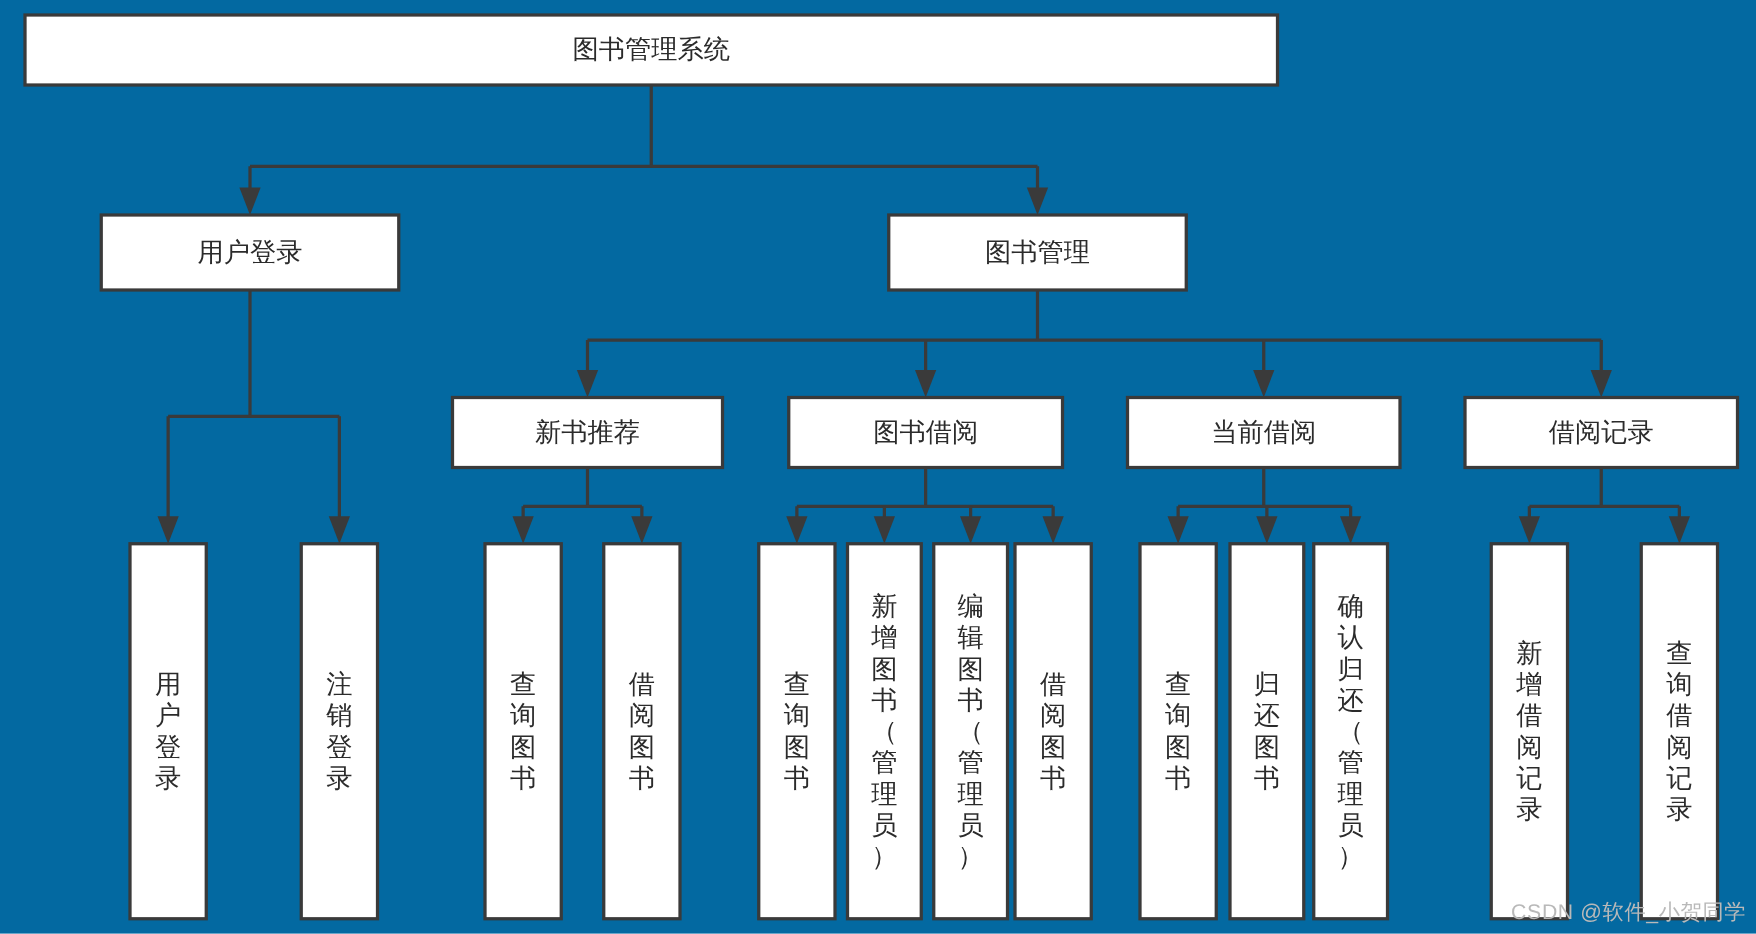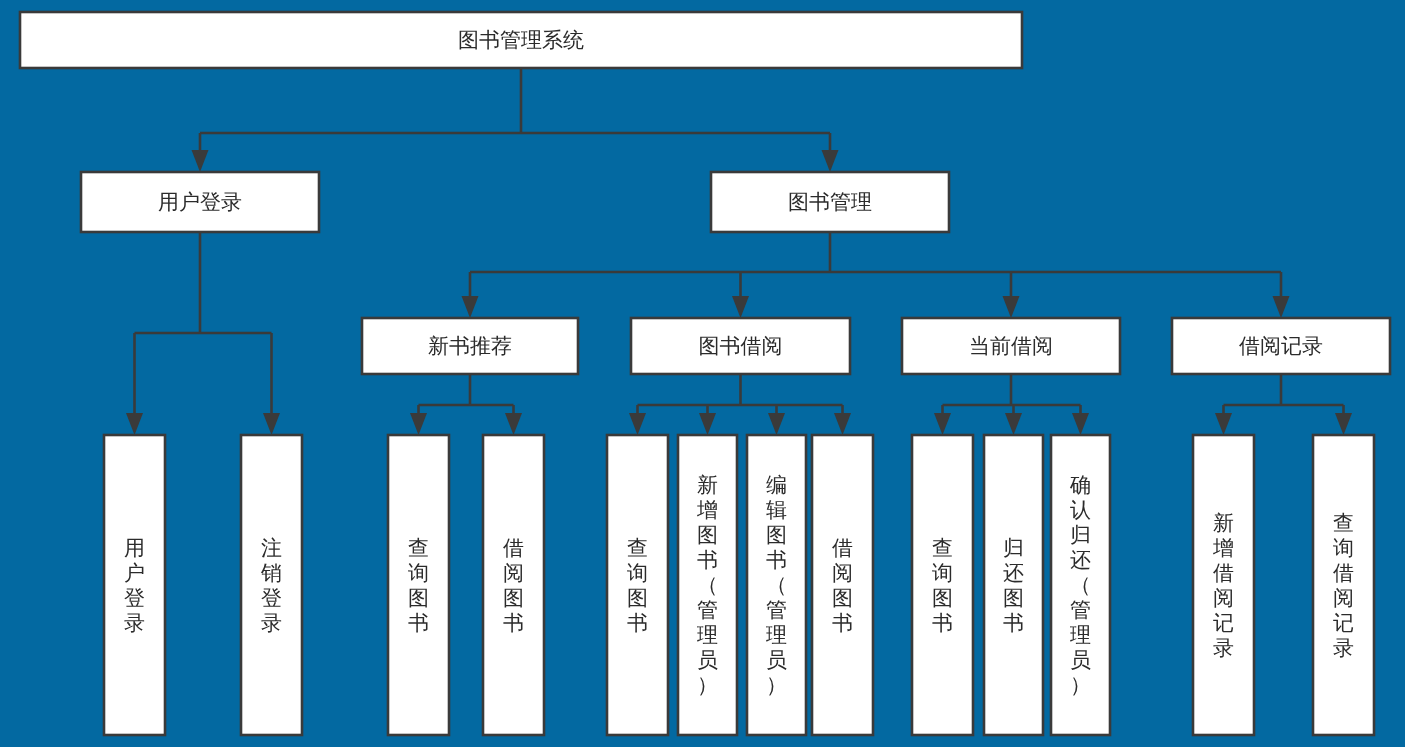--- a/index.html
+++ b/index.html
@@ -213,13 +213,14 @@
         <g>
           <rect class="node-box" x="1193" y="435" width="61" height="300"></rect>
           <text class="node-label-vertical" x="1223.5" y="529.5"><tspan x="1223.5" dy="0">新</tspan><tspan x="1223.5" dy="25">增</tspan><tspan x="1223.5" dy="25">借</tspan><tspan x="1223.5" dy="25">阅</tspan><tspan x="1223.5" dy="25">记</tspan><tspan x="1223.5" dy="25">录</tspan></text>
         </g>
         <g>
           <rect class="node-box" x="1313" y="435" width="61" height="300"></rect>
           <text class="node-label-vertical" x="1343.5" y="529.5"><tspan x="1343.5" dy="0">查</tspan><tspan x="1343.5" dy="25">询</tspan><tspan x="1343.5" dy="25">借</tspan><tspan x="1343.5" dy="25">阅</tspan><tspan x="1343.5" dy="25">记</tspan><tspan x="1343.5" dy="25">录</tspan></text>
         </g>
       </g>
   </svg>
+  <div class="watermark">CSDN @软件_小贺同学</div>
 </div>
 
 </body></html>

